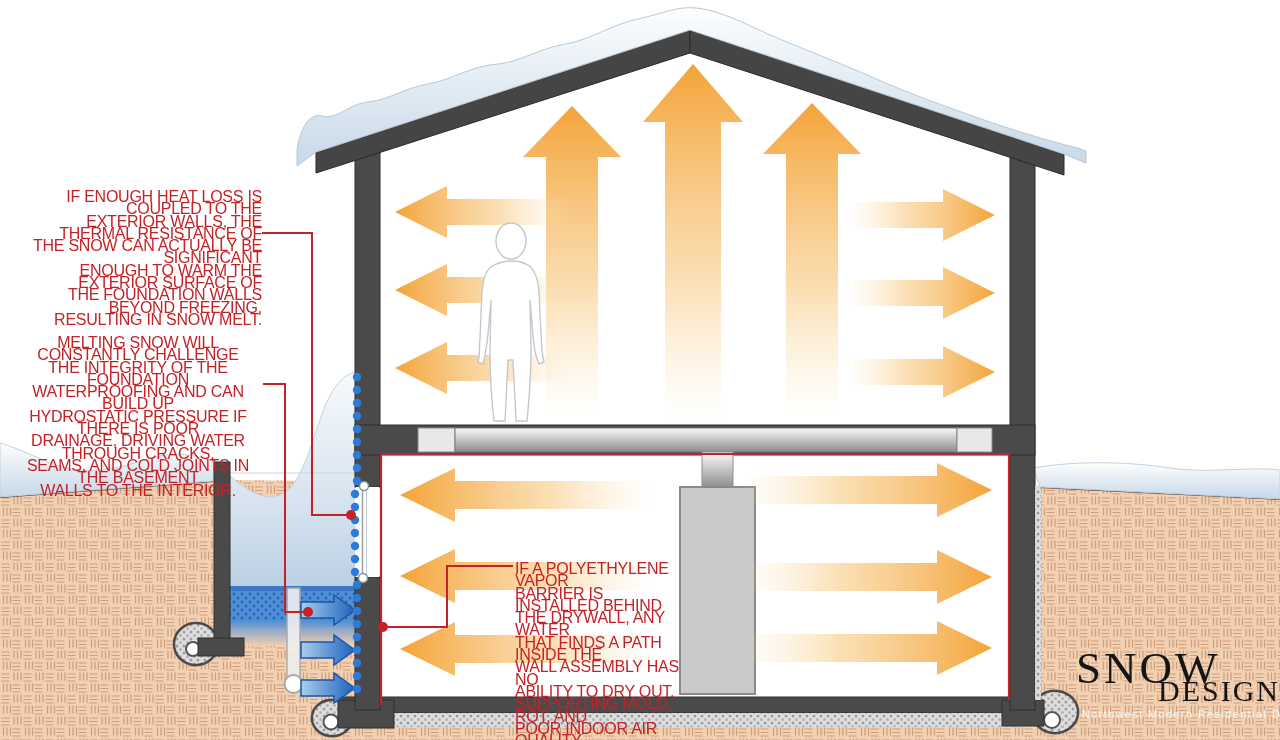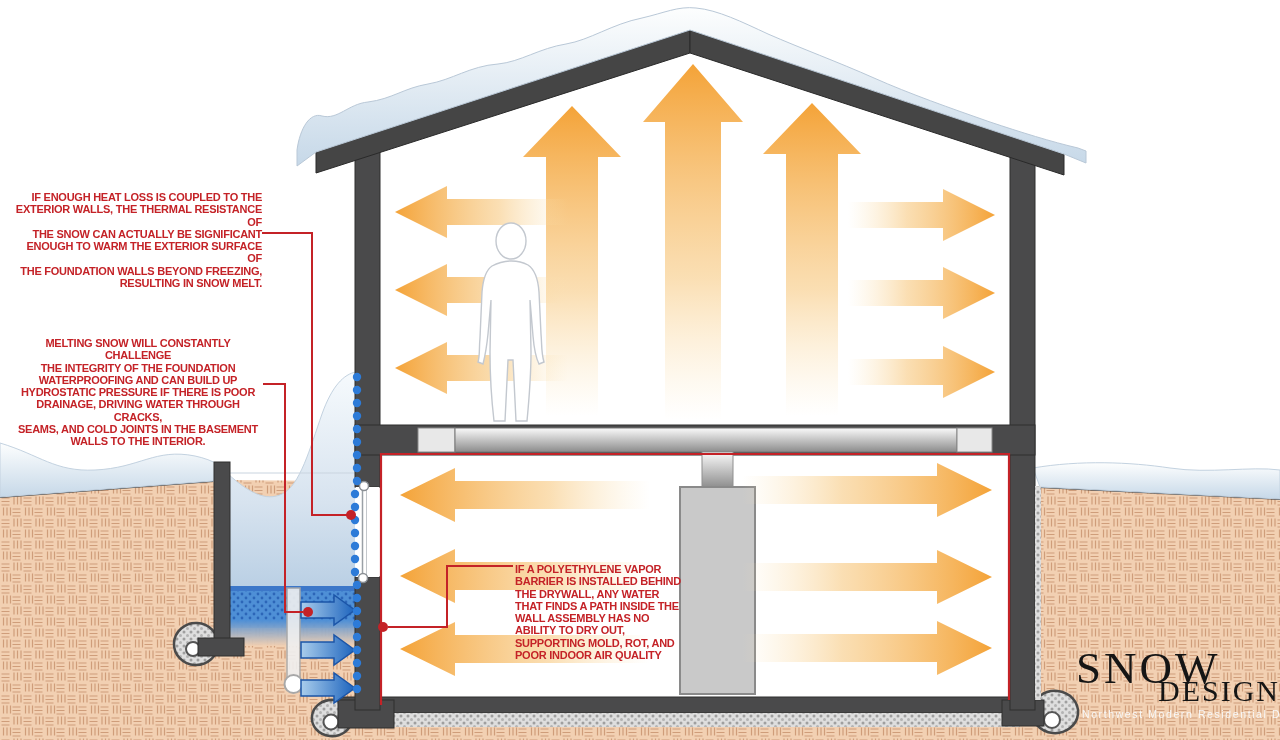--- a/index.html
+++ b/index.html
@@ -1,19 +1,19 @@
 <!DOCTYPE html>
 <html><head>
 <meta charset="utf-8">
 <style>
   html,body{margin:0;padding:0;background:#ffffff;}
   #stage{position:relative;width:1280px;height:740px;overflow:hidden;background:#ffffff;
          font-family:"Liberation Sans",sans-serif;}
   #scene{position:absolute;left:0;top:0;}
-  .annot{position:absolute;color:#c42227;font-weight:bold;font-size:11px;line-height:12.3px;
+  .annot{position:absolute;color:#c42227;font-weight:normal;font-size:16px;line-height:12.3px;
          letter-spacing:-0.25px;white-space:pre-line;text-transform:uppercase;}
   .annot.right{text-align:right;}
   .annot.left{text-align:left;}
   #logo{position:absolute;left:1062px;top:642px;width:215px;height:90px;color:#151515;}
   #logo .name{position:absolute;left:14px;top:0px;font-family:"Liberation Serif",serif;
               font-size:45px;letter-spacing:3px;font-weight:normal;}
   #logo .suffix{position:absolute;left:96px;top:32px;font-family:"Liberation Serif",serif;
               font-size:30px;letter-spacing:2px;}
   #logo .tagline{position:absolute;left:20px;top:66px;font-size:10.5px;letter-spacing:1.6px;
               color:#f7f7f7;white-space:nowrap;}

